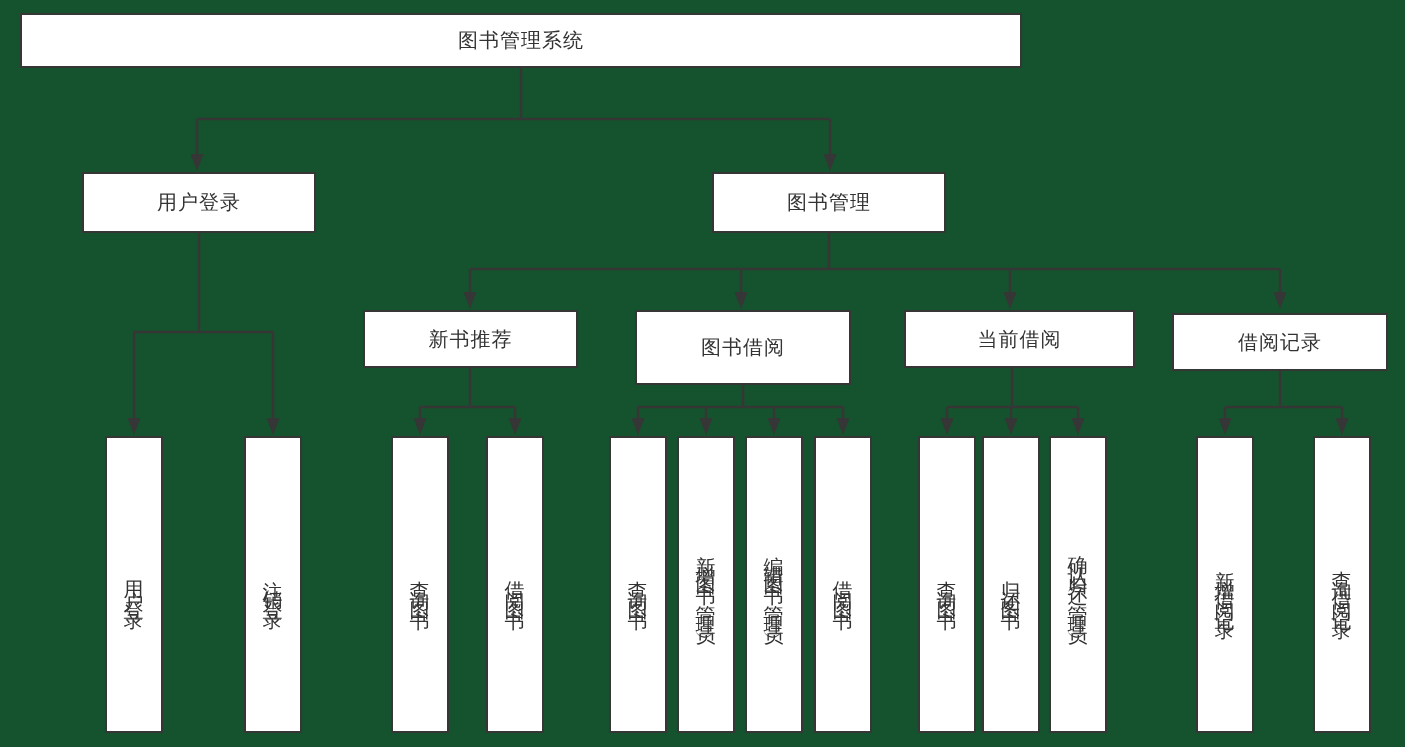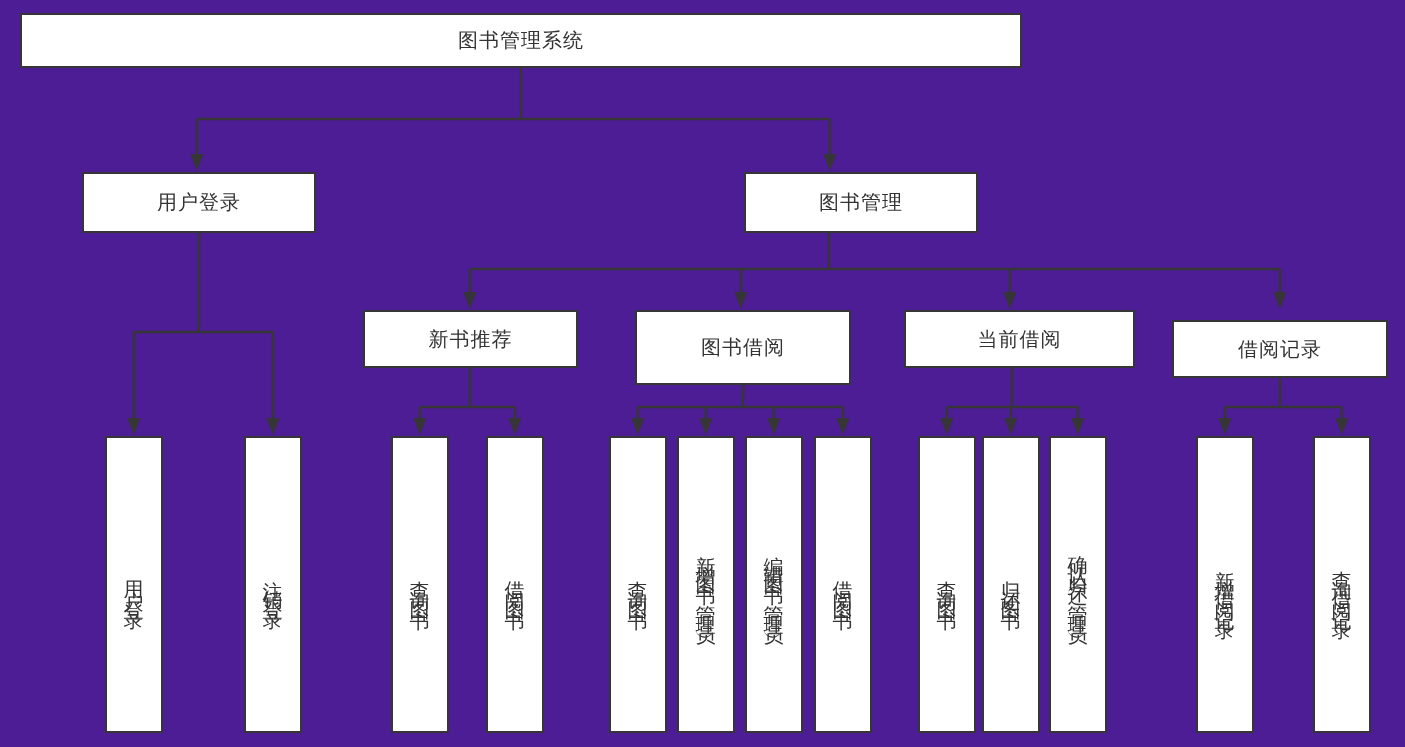--- a/index.html
+++ b/index.html
@@ -1,18 +1,18 @@
 <!DOCTYPE html>
 <html><head>
 <meta charset="utf-8">
 <style>
   html,body{margin:0;padding:0;background:#ffffff;}
   body{font-family:"Liberation Sans","DejaVu Sans",sans-serif;}
   .canvas{
-    position:relative;width:1405px;height:747px;background:#4c1d95;overflow:hidden;
+    position:relative;width:1405px;height:747px;background:#14532d;overflow:hidden;
   }
   .connectors{position:absolute;left:0;top:0;width:1405px;height:747px;}
   .node{
     position:absolute;box-sizing:border-box;background:#ffffff;
     border:2.5px solid #363636;color:#333333;
     display:flex;align-items:center;justify-content:center;
     font-size:20px;letter-spacing:1px;z-index:2;
   }
   .leaf{
     writing-mode:vertical-rl;text-orientation:upright;
@@ -72,34 +72,34 @@
     </g>
   </svg>
 
   <div class="node" style="left:20px;top:13px;width:1002px;height:55px;">
     <span>图书管理系统</span>
   </div>
 
   <div class="node" style="left:82px;top:172px;width:234px;height:61px;">
     <span>用户登录</span>
   </div>
-  <div class="node" style="left:744px;top:172px;width:234px;height:61px;">
+  <div class="node" style="left:712px;top:172px;width:234px;height:61px;">
     <span>图书管理</span>
   </div>
 
   <div class="node" style="left:363px;top:310px;width:215px;height:58px;">
     <span>新书推荐</span>
   </div>
   <div class="node" style="left:635px;top:310px;width:216px;height:75px;">
     <span>图书借阅</span>
   </div>
   <div class="node" style="left:904px;top:310px;width:231px;height:58px;">
     <span>当前借阅</span>
   </div>
-  <div class="node" style="left:1172px;top:320px;width:216px;height:58px;">
+  <div class="node" style="left:1172px;top:313px;width:216px;height:58px;">
     <span>借阅记录</span>
   </div>
 
   <div class="node leaf" style="left:105px;top:436px;width:58px;height:297px;">
     <span>用户登录</span>
   </div>
   <div class="node leaf" style="left:244px;top:436px;width:58px;height:297px;">
     <span>注销登录</span>
   </div>
 

